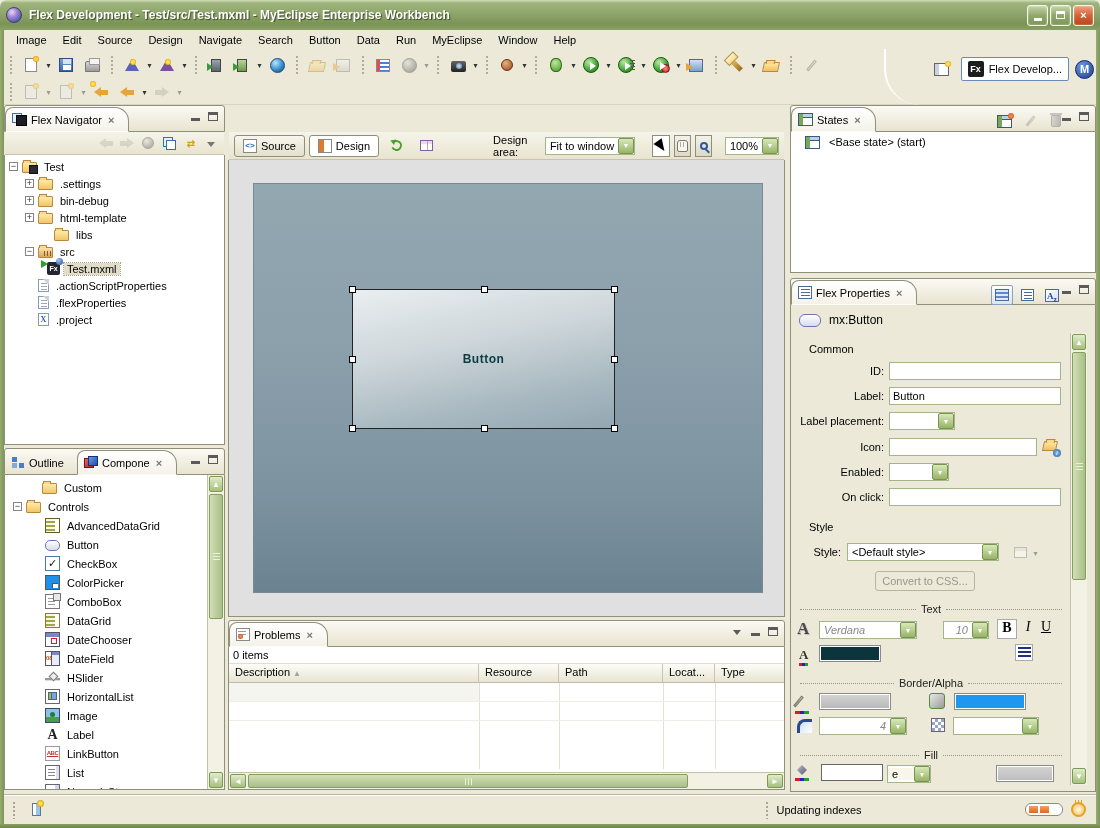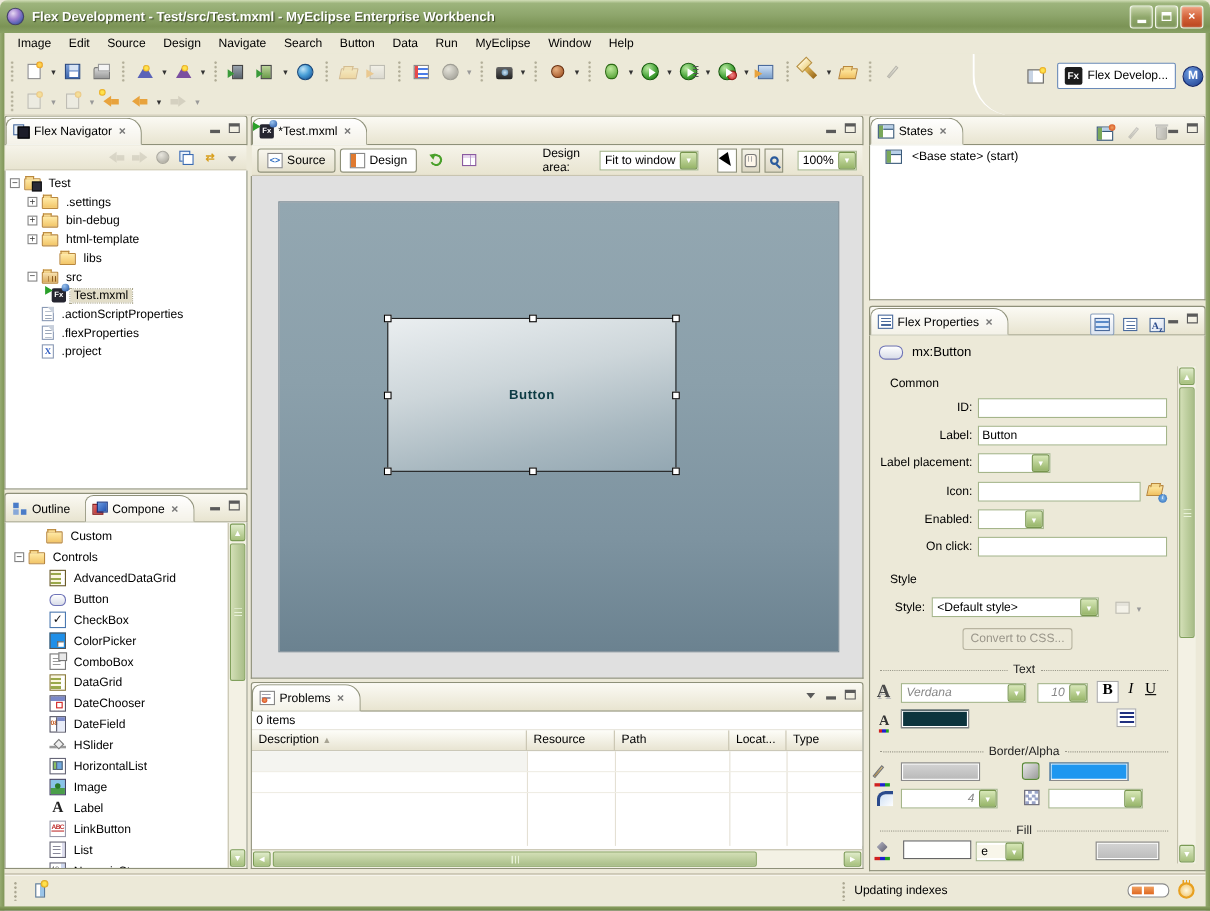--- a/index.html
+++ b/index.html
@@ -669,35 +669,20 @@
       </div>
       <div class="vscroll" style="right:0; top:0; bottom:0;">
         <span class="sbtn" style="top:1px">▲</span>
         <span class="sthumb" style="top:19px; height:125px"></span>
         <span class="sbtn" style="bottom:1px">▼</span>
       </div>
     </div>
   </div>
 
   <div class="panel" style="left:228px; top:105px; width:557px; height:512px;">
-    <div class="phead">
-      <div class="ptab">
-        <span class="ic ic-mxml" style="position:relative">Fx</span>
-        <span class="tabtxt">*Test.mxml</span>
-        <span class="tclose"></span>
-      </div>
-      <span class="minmax">
-        <span class="mm">
-            <span class="mm-min"></span>
-          </span>
-        <span class="mm">
-            <span class="mm-max"></span>
-          </span>
-      </span>
-    </div>
     <div class="ptoolbar" style="height:28px; justify-content:flex-start; gap:4px; padding:0 5px;">
       <span class="src-des-btn">
         <span class="sd-ico sd-src">&lt;&gt;</span>
         <span>Source</span>
       </span>
       <span class="src-des-btn active">
         <span class="sd-ico sd-des"></span>
         <span>Design</span>
       </span>
       <span class="ti">
@@ -897,21 +882,21 @@
       <span class="pt-ico" style="position:absolute; left:220px; top:238px; opacity:.45;">
         <span class="grid-glyph" style="border-color:#888; background:linear-gradient(180deg,#ddd 3px,#fff 3px);"></span>
       </span>
       <span class="dd gray" style="position:absolute; left:240px; top:236px;"></span>
       <button style="position:absolute; left:84px; top:266px; width:100px; height:20px; background:#ece9d8; border:1px solid #b8b4a0; border-radius:3px; color:#9a968a; font-family:'Liberation Sans',sans-serif; font-size:11px;">Convert to CSS...</button>
 
       <div class="seclabel" style="left:4px; top:298px; width:272px;">
           <span>Text</span>
         </div>
       <span style="position:absolute; left:6px; top:314px; font-family:'Liberation Serif',serif; font-weight:bold; font-size:17px; color:#4a4a4a; text-shadow:1px 1px 0 #bbb;">A</span>
-      <span class="combo" style="position:absolute; left:28px; top:316px; width:114px;">
+      <span class="combo" style="position:absolute; left:28px; top:316px; width:98px;">
         <span class="ctext italic-def">Verdana</span>
         <span class="cbtn"></span>
       </span>
       <span class="combo" style="position:absolute; left:152px; top:316px; width:46px;">
         <span class="ctext italic-def" style="text-align:right">10</span>
         <span class="cbtn"></span>
       </span>
       <span style="position:absolute; left:206px; top:314px; width:20px; height:20px; background:#fff; border:1px solid #aaa; text-align:center; font-weight:bold; font-family:'Liberation Serif',serif; font-size:14px;">B</span>
       <span style="position:absolute; left:229px; top:314px; width:16px; height:20px; text-align:center; font-style:italic; font-family:'Liberation Serif',serif; font-size:14px;">I</span>
       <span style="position:absolute; left:247px; top:314px; width:16px; height:20px; text-align:center; text-decoration:underline; font-family:'Liberation Serif',serif; font-size:14px;">U</span>

